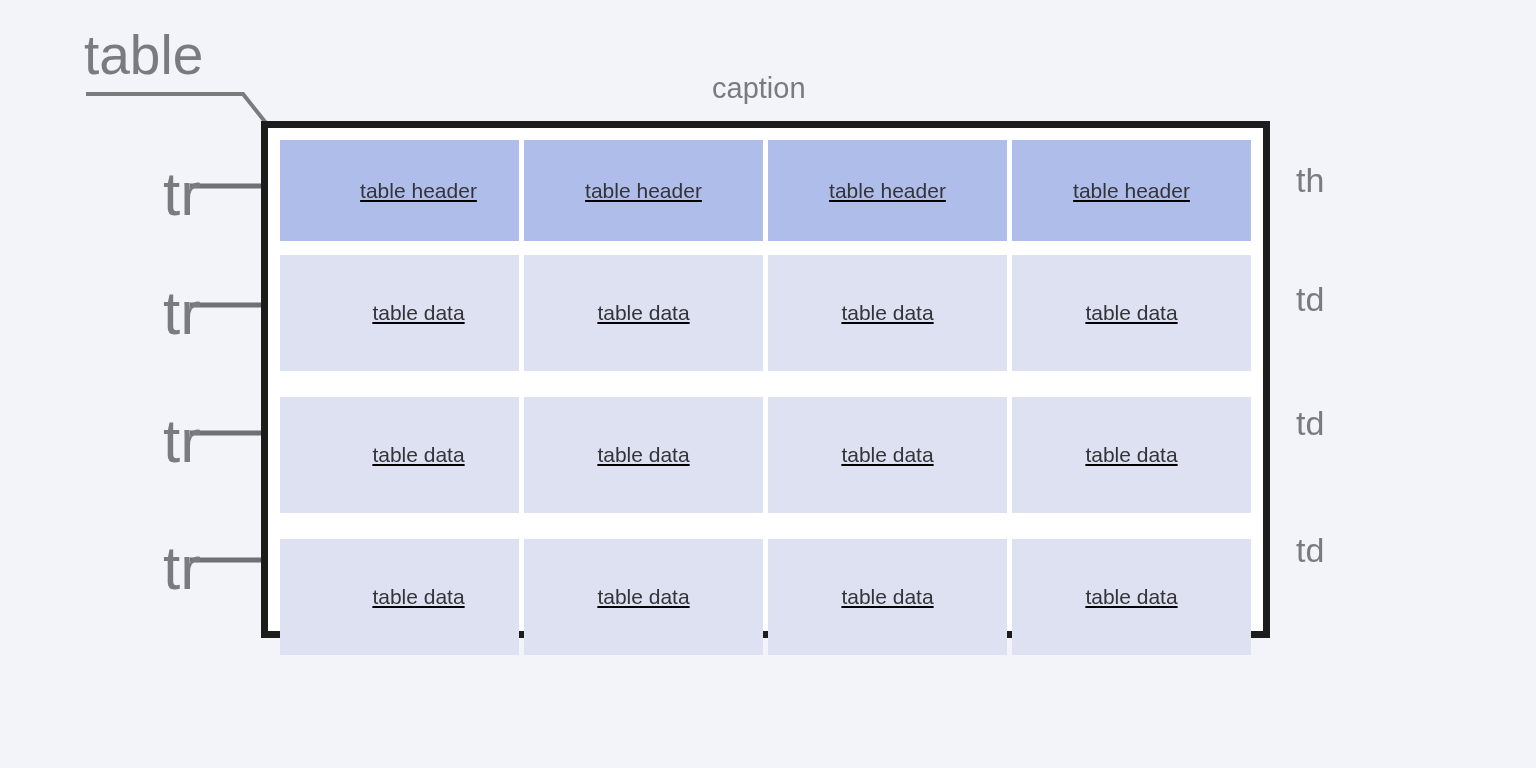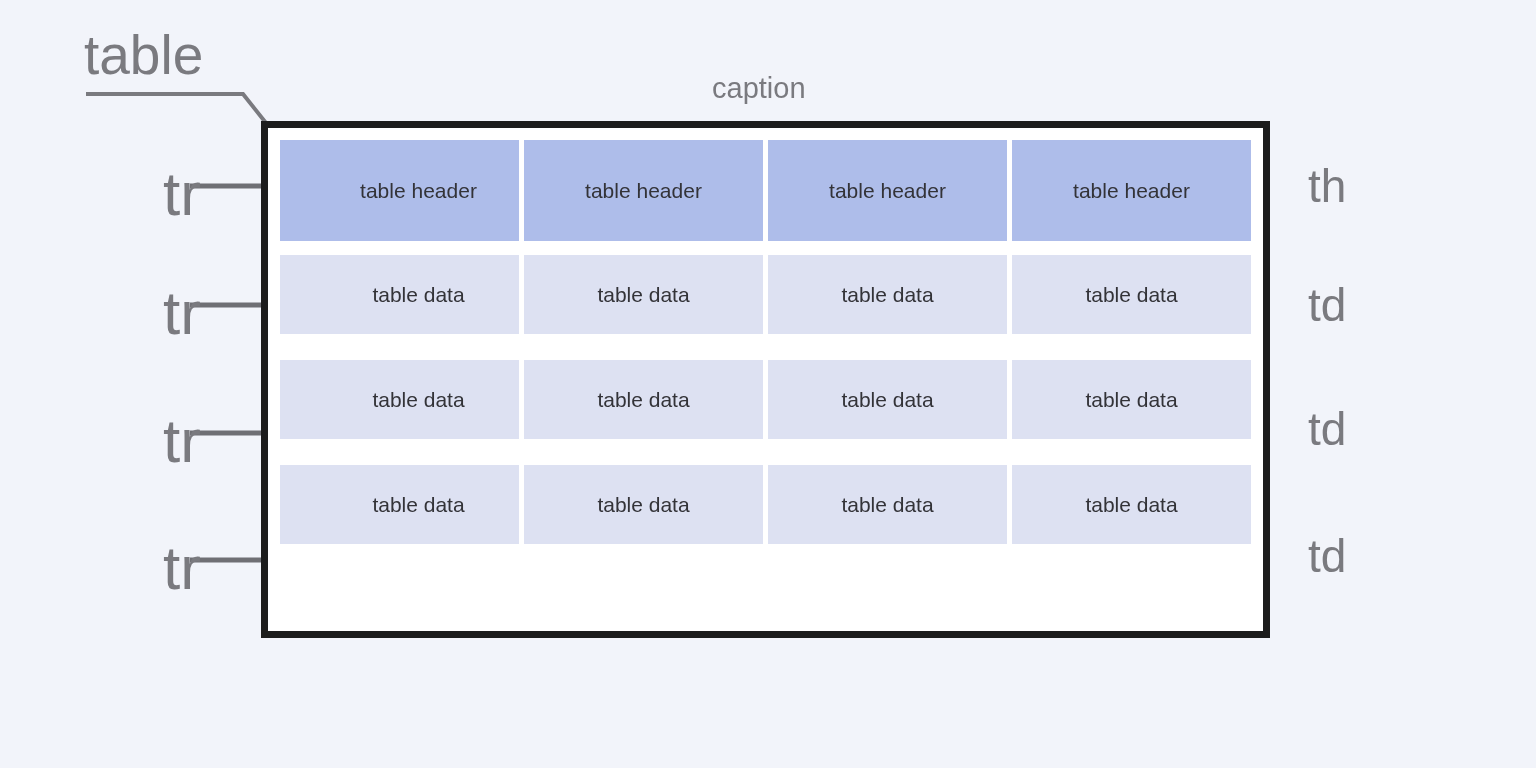--- a/index.html
+++ b/index.html
@@ -65,28 +65,29 @@
   }
 
   .table-inner {
     position: absolute;
     left: 0;
     top: 0;
     right: 0;
     bottom: 0;
     padding: 12px 12px;
     box-sizing: border-box;
+    text-decoration: underline;
   }
 
   .row {
     display: flex;
     width: 100%;
   }
   .row.header-row { height: 101px; }
-  .row.data-row  { height: 79px; }
+  .row.data-row  { height: 116px; }
 
   .row-gap-small { height: 14px; }
   .row-gap       { height: 26px; }
 
   .cell {
     flex: 1 1 0;
     display: flex;
     align-items: center;
     justify-content: center;
     font-size: 21px;
@@ -107,25 +108,24 @@
     font-size: 62px;
     color: #7a7a7f;
     line-height: 1;
     white-space: nowrap;
   }
 
   
   .side-label {
     position: absolute;
     left: 1296px;
-    font-size: 46px;
+    font-size: 34px;
     color: #7a7a7f;
     line-height: 1;
     white-space: nowrap;
-    margin-left: 12px;
   }
 </style>
 </head>
 <body>
 
 <div id="stage">
 
   <div class="table-label">table</div>
 
   <div class="caption-inner">caption</div>

